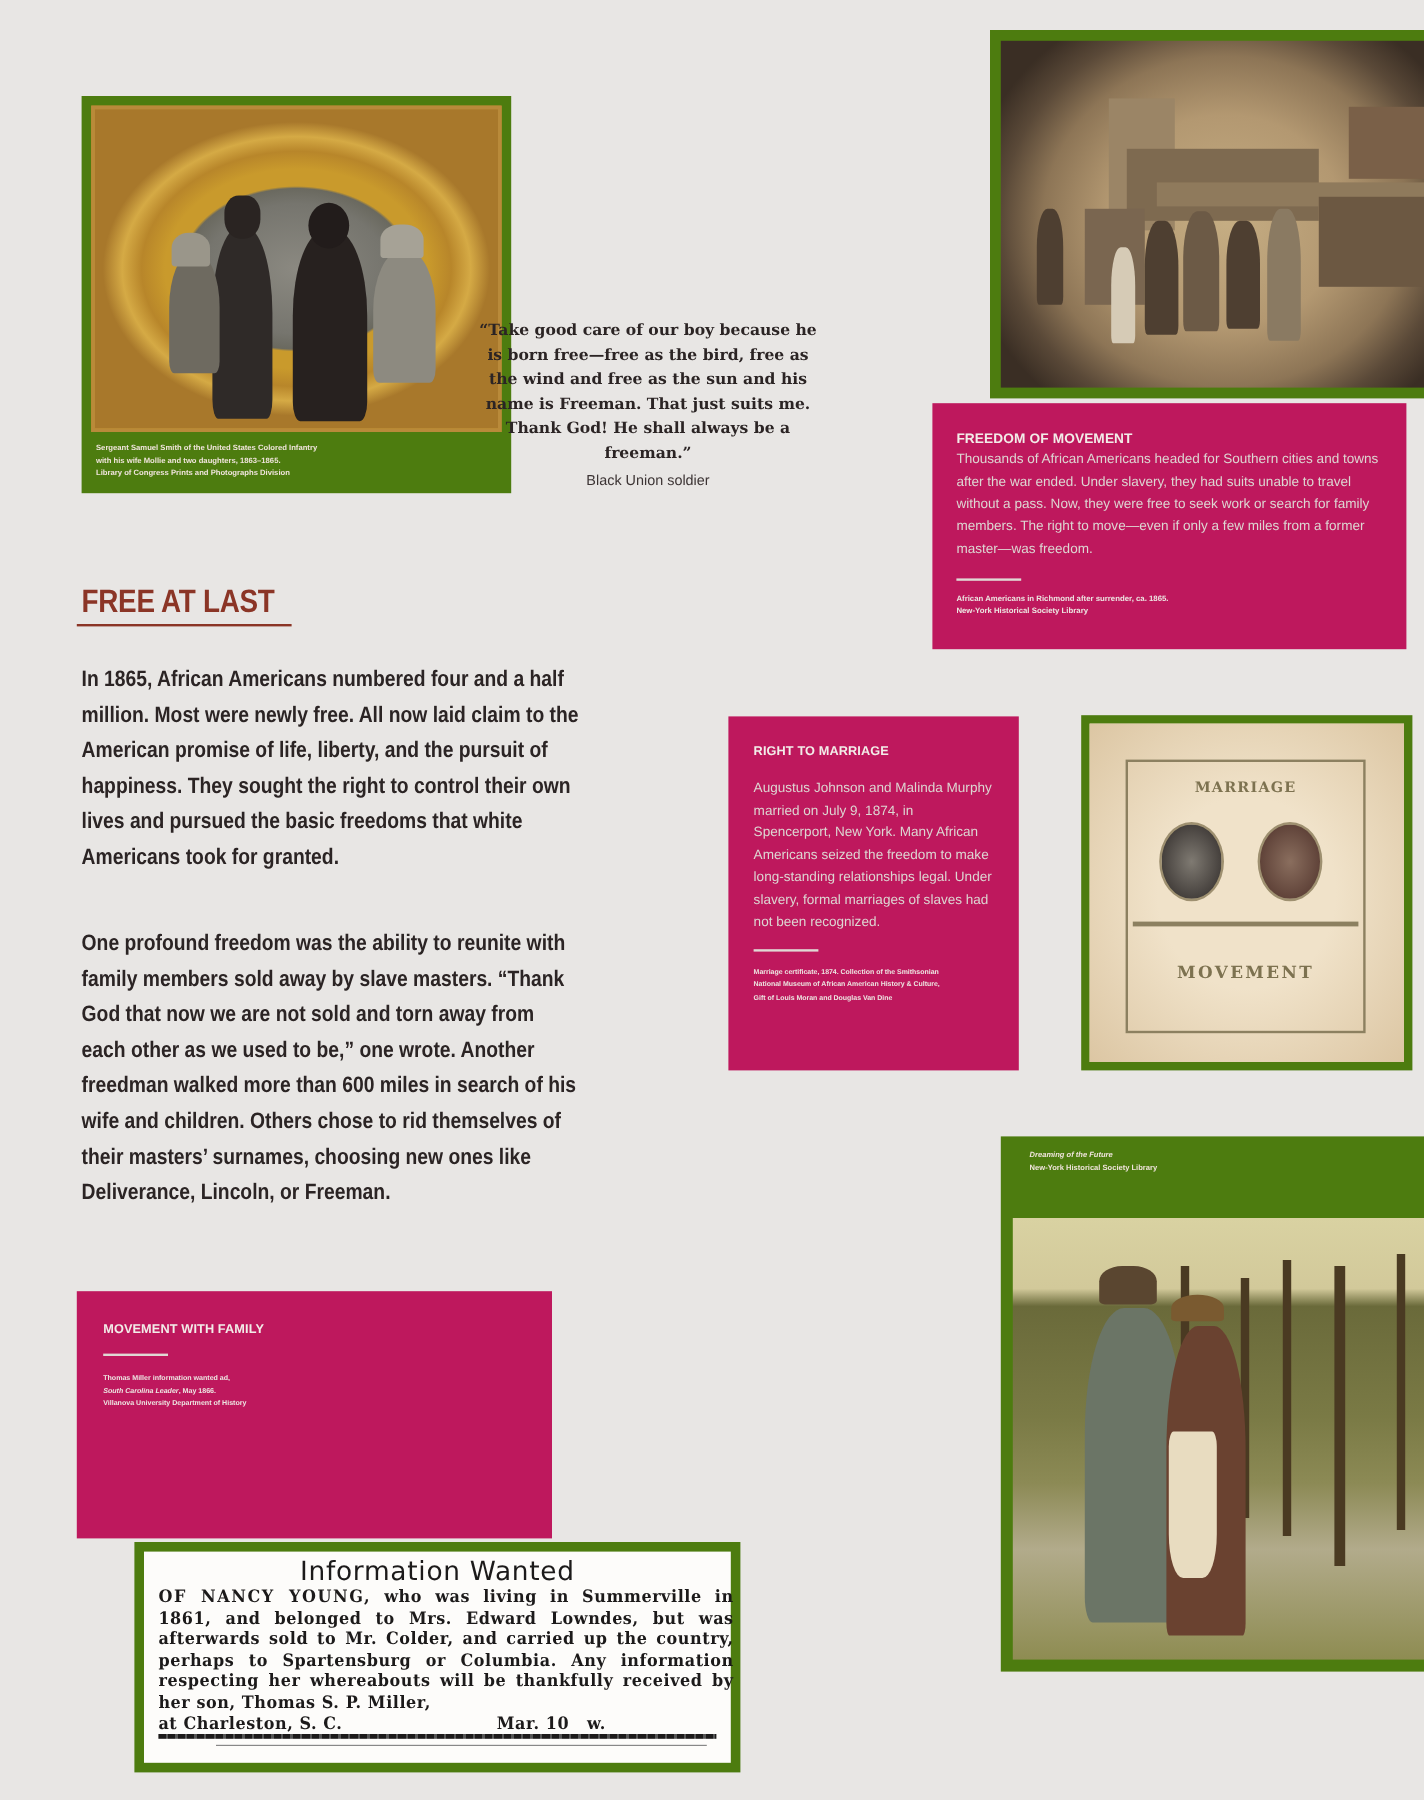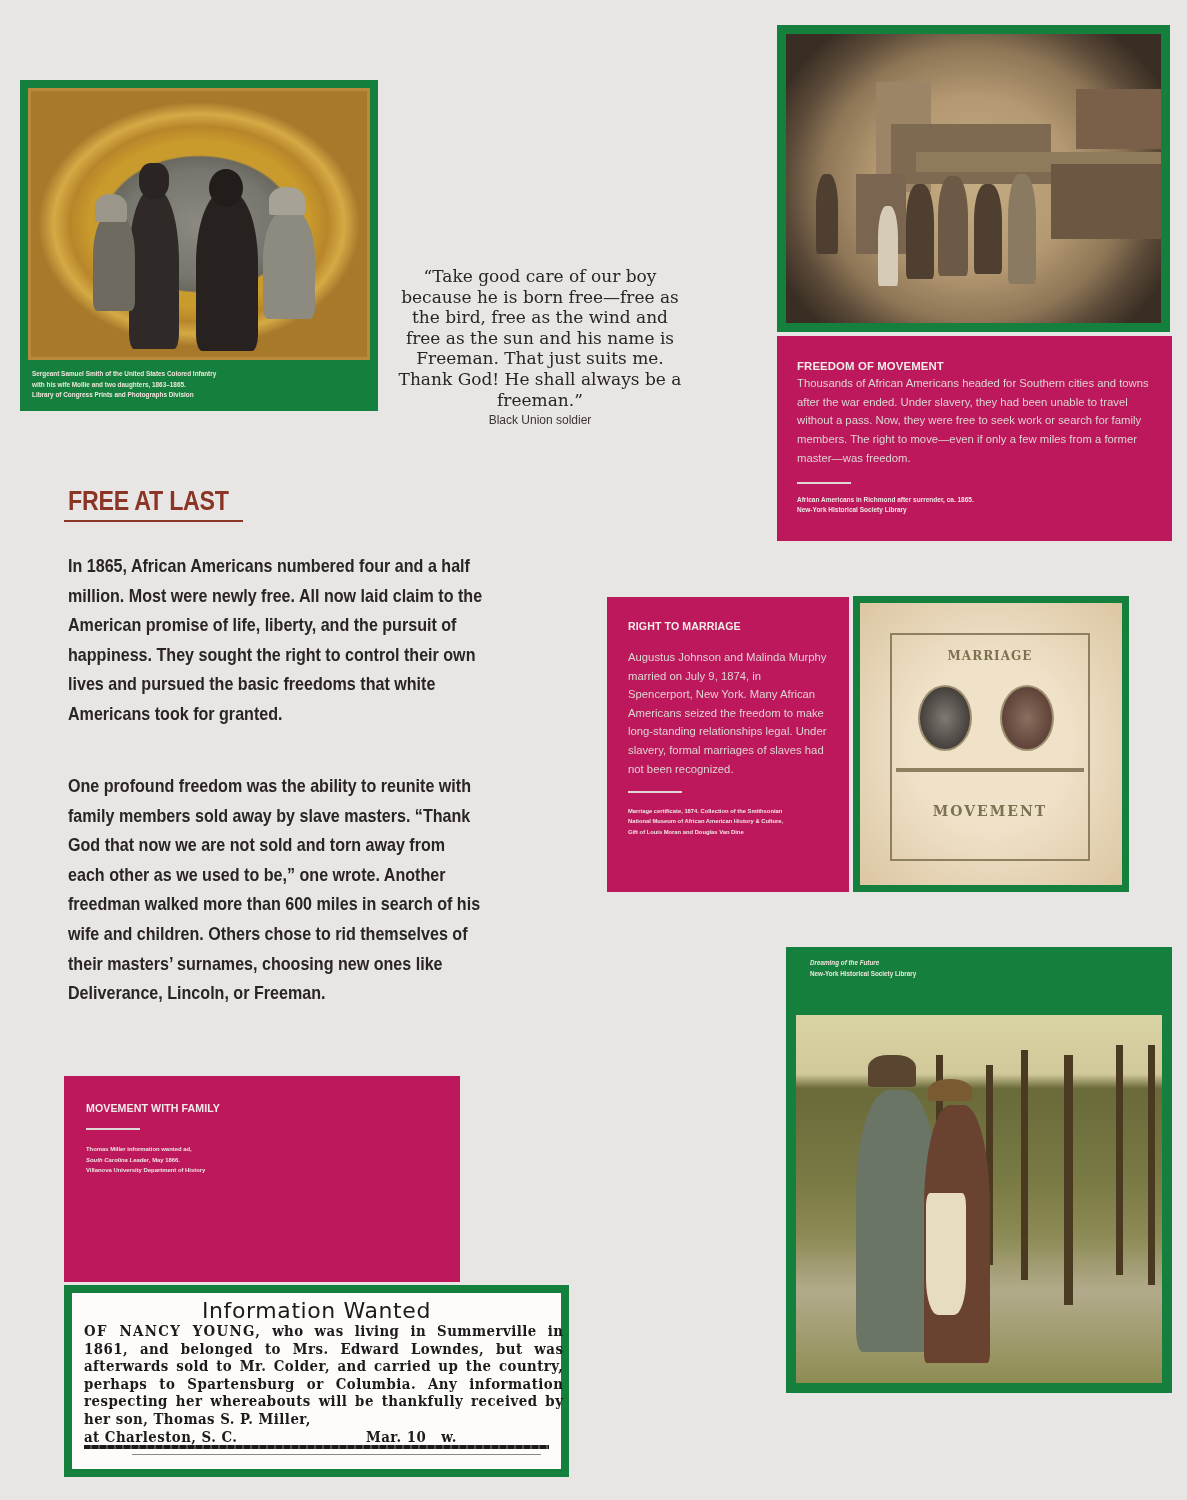--- a/index.html
+++ b/index.html
@@ -7,21 +7,21 @@
     body {
       background: #e8e6e4;
       position: relative;
       overflow: hidden;
       font-family: "Liberation Sans", sans-serif;
       color: #2a2424;
     }
     .abs { position: absolute; }
 
     
-    .rust-frame { background: #15803d; }
+    .rust-frame { background: #4d7c0f; margin-left: 48px; }
     .dark-panel { background: #be185d; color: #e6e0dc; }
 
     
     #family-frame { left: 20px; top: 80px; width: 358px; height: 331px; padding: 8px 8px 0 8px; }
     #family-photo {
       width: 342px; height: 272px;
       background:
         radial-gradient(ellipse 41% 37% at 50% 50%, #8b8981 0%, #76756e 55%, #6a695f 68%, transparent 70%),
         radial-gradient(ellipse 48% 46% at 50% 50%, #c99a2c 68%, #b8862a 80%, #d5aa45 90%, #a8782b 100%);
       background-color: #c2912f;
@@ -32,22 +32,22 @@
     .family-caption {
       font-size: 6.4px; font-weight: bold; line-height: 10.5px;
       color: #f0e4dc; padding: 9px 2px 0 4px;
     }
 
     
     #quote-block {
       left: 395px; top: 266px; width: 290px; text-align: center;
     }
     #quote-text {
-      font-family: "DejaVu Serif", serif; font-weight: normal;
-      font-size: 17px; line-height: 20.6px; color: #2b2424;
+      font-family: "DejaVu Serif", serif; font-weight: bold;
+      font-size: 13px; line-height: 20.6px; color: #2b2424;
     }
     #quote-attrib { font-size: 12px; color: #3c3434; margin-top: 3px; }
 
     
     #movement-frame { left: 777px; top: 25px; width: 393px; height: 307px; padding: 9px; }
     #movement-photo {
       width: 100%; height: 100%;
       background:
         radial-gradient(ellipse 58% 68% at 50% 52%, #c5ad83 0%, #b39871 45%, #8d7556 70%, #5a4938 86%, #3a2e24 100%);
       position: relative; overflow: hidden;
@@ -173,21 +173,21 @@
     <div class="person" style="left:120px;top:150px;width:28px;height:95px;"></div>
     <div class="person" style="left:152px;top:142px;width:30px;height:100px;background:#6c5a46;"></div>
     <div class="person" style="left:188px;top:150px;width:28px;height:90px;"></div>
     <div class="person" style="left:222px;top:140px;width:28px;height:110px;background:#8a7a62;"></div>
     <div class="person" style="left:30px;top:140px;width:22px;height:80px;"></div>
   </div>
 </div>
 
 <div id="movement-panel" class="abs dark-panel">
   <div class="panel-heading">FREEDOM OF MOVEMENT</div>
-  <div class="panel-body">Thousands of African Americans headed for Southern cities and towns after the war ended. Under slavery, they had been unable to travel without a pass. Now, they were free to seek work or search for family members. The right to move—even if only a few miles from a former master—was freedom.</div>
+  <div class="panel-body">Thousands of African Americans headed for Southern cities and towns after the war ended. Under slavery, they had suits unable to travel without a pass. Now, they were free to seek work or search for family members. The right to move—even if only a few miles from a former master—was freedom.</div>
   <div class="panel-rule"></div>
   <div class="panel-credit">
     <div>African Americans in Richmond after surrender, ca. 1865.</div>
     <div>New-York Historical Society Library</div>
   </div>
 </div>
 
 <div id="title" class="abs">FREE AT LAST</div>
 <div id="title-rule" class="abs"></div>
 <div id="para-1" class="body-para">In 1865, African Americans numbered four and a half million. Most were newly free. All now laid claim to the American promise of life, liberty, and the pursuit of happiness. They sought the right to control their own lives and pursued the basic freedoms that white Americans took for granted.</div>

